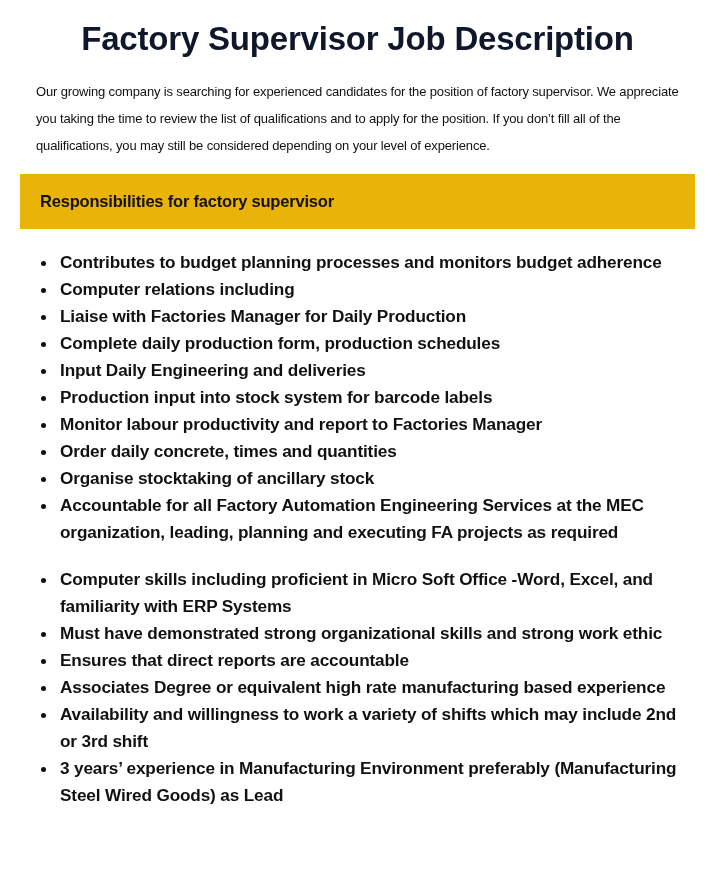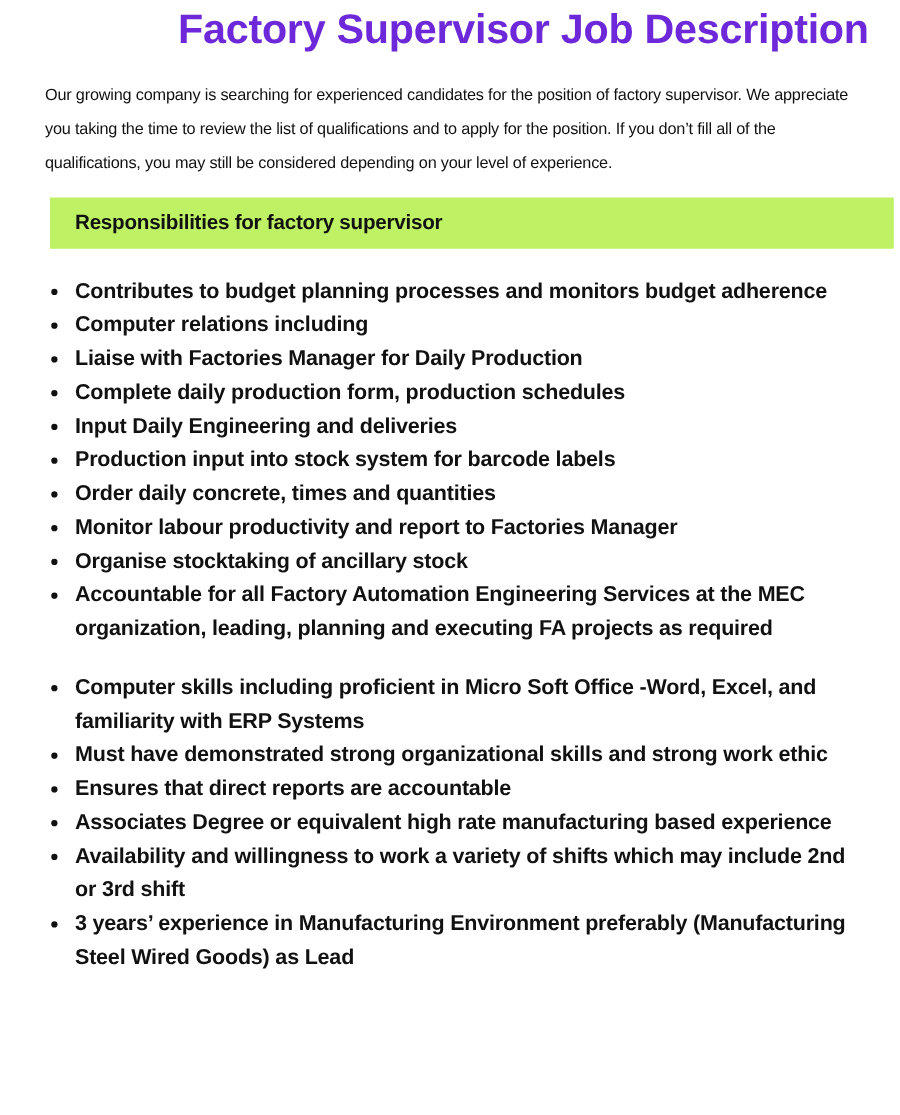--- a/index.html
+++ b/index.html
@@ -3,44 +3,43 @@
   <meta charset="utf-8">
   <style>
     html, body { margin: 0; padding: 0; background: #ffffff; }
     body {
       width: 720px; height: 892px; overflow: hidden;
       font-family: "Liberation Sans", "DejaVu Sans", sans-serif;
       color: #111111;
     }
     .page { position: relative; padding: 0 25px 0 20px; }
     h1 {
-      margin: 0; padding-top: 2px;
-      text-align: right;
+      margin: 16px; padding-top: 2px;
+      text-align: center;
       font-size: 33px; font-weight: bold;
       line-height: 42px;
       letter-spacing: -0.2px;
-      color: #6d28d9;
+      color: #0f172a;
     }
     .intro {
       margin: 18px 0 0 16px;
       font-size: 13px;
       line-height: 27px;
       letter-spacing: -0.15px;
     }
     .section-header {
       margin-top: 15px;
-      background: #bef264;
-      height: 41px;
+      background: #eab308;
+      height: 55px;
       padding-left: 20px;
       width: 655px;
       display: flex; align-items: center;
       font-size: 16.5px; font-weight: bold;
       letter-spacing: -0.2px;
       color: #111111;
-      margin-left: 20px;
     }
     ul {
       margin: 20px 0 0 0;
       padding: 0 0 0 40px;
       list-style: none;
     }
     li {
       position: relative;
       font-size: 17.2px;
       line-height: 27px;
@@ -64,22 +63,22 @@
   <p class="intro">Our growing company is searching for experienced candidates for the position of factory supervisor. We appreciate you taking the time to review the list of qualifications and to apply for the position. If you don’t fill all of the qualifications, you may still be considered depending on your level of experience.</p>
 
   <div class="section-header resp-header">Responsibilities for factory supervisor</div>
   <ul>
     <li><span class="bullet"></span><span>Contributes to budget planning processes and monitors budget adherence</span></li>
     <li><span class="bullet"></span><span>Computer relations including</span></li>
     <li><span class="bullet"></span><span>Liaise with Factories Manager for Daily Production</span></li>
     <li><span class="bullet"></span><span>Complete daily production form, production schedules</span></li>
     <li><span class="bullet"></span><span>Input Daily Engineering and deliveries</span></li>
     <li><span class="bullet"></span><span>Production input into stock system for barcode labels</span></li>
+    <li><span class="bullet"></span><span>Monitor labour productivity and report to Factories Manager</span></li>
     <li><span class="bullet"></span><span>Order daily concrete, times and quantities</span></li>
-    <li><span class="bullet"></span><span>Monitor labour productivity and report to Factories Manager</span></li>
     <li><span class="bullet"></span><span>Organise stocktaking of ancillary stock</span></li>
     <li><span class="bullet"></span><span>Accountable for all Factory Automation Engineering Services at the MEC organization, leading, planning and executing FA projects as required</span></li>
   </ul>
 
   <ul>
     <li><span class="bullet"></span><span>Computer skills including proficient in Micro Soft Office -Word, Excel, and familiarity with ERP Systems</span></li>
     <li><span class="bullet"></span><span>Must have demonstrated strong organizational skills and strong work ethic</span></li>
     <li><span class="bullet"></span><span>Ensures that direct reports are accountable</span></li>
     <li><span class="bullet"></span><span>Associates Degree or equivalent high rate manufacturing based experience</span></li>
     <li><span class="bullet"></span><span>Availability and willingness to work a variety of shifts which may include 2nd or 3rd shift</span></li>

